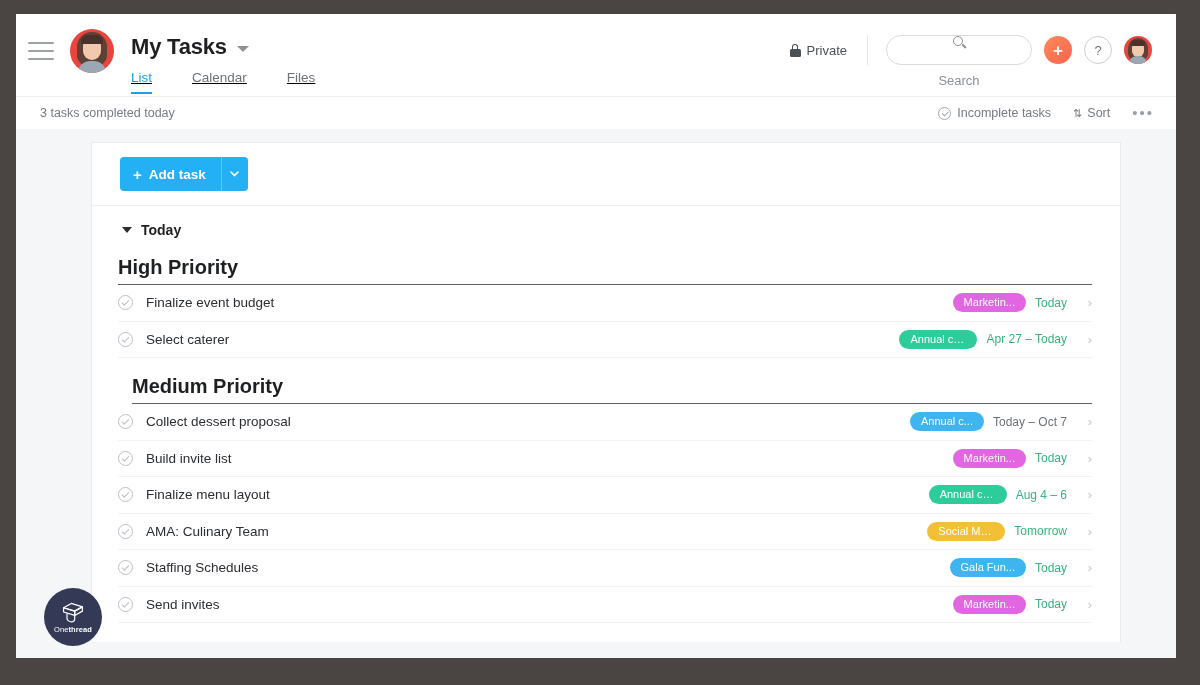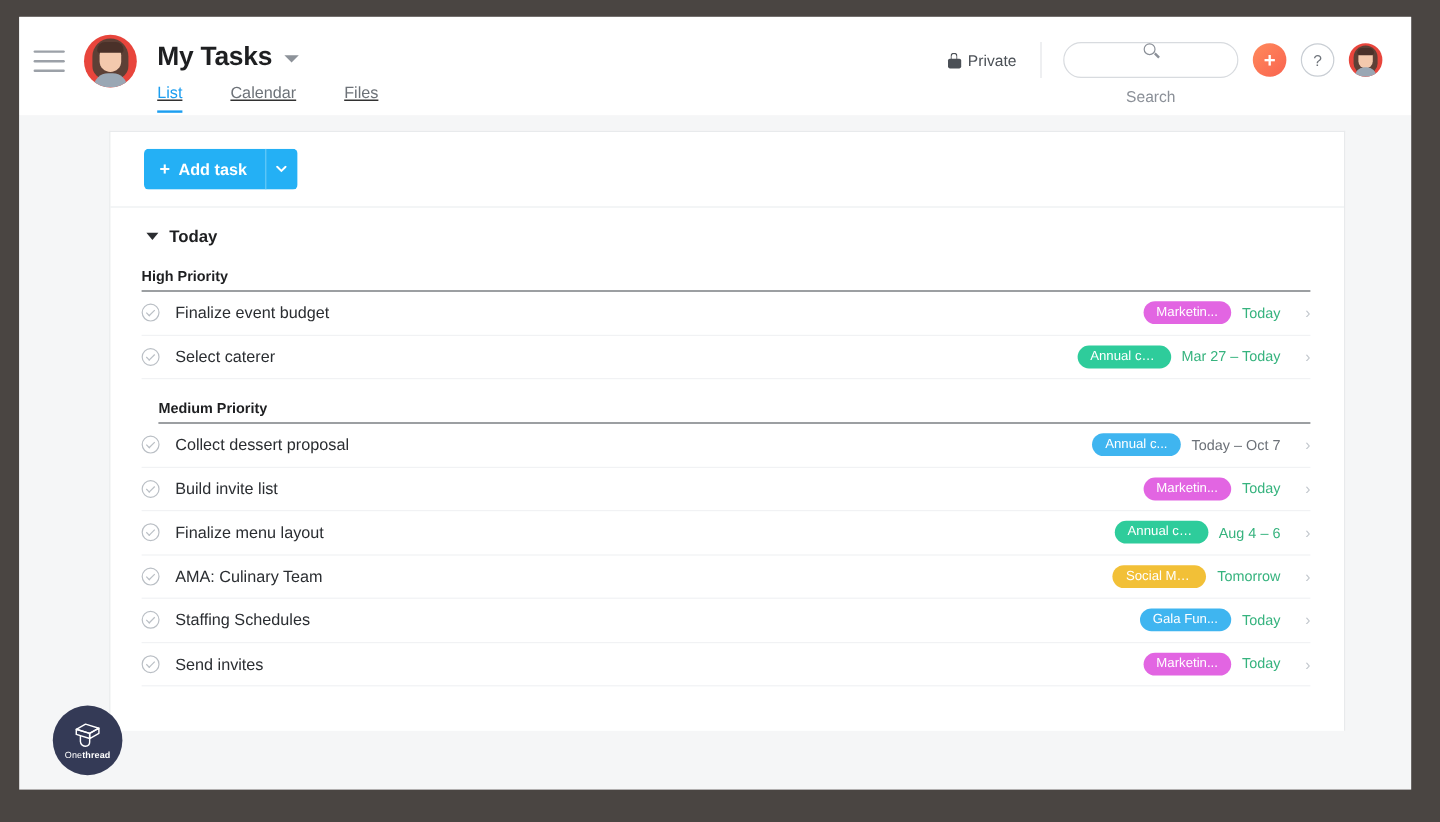--- a/index.html
+++ b/index.html
@@ -163,21 +163,21 @@
     display: flex; align-items: center; gap: 9px;
     padding: 16px 0 13px 30px;
   }
   .group-caret {
     width: 0; height: 0; border-left: 5px solid transparent; border-right: 5px solid transparent;
     border-top: 6px solid #2b2d31; cursor: pointer;
   }
   .group-name { font-size: 14px; font-weight: bold; color: #1e1f21; }
 
   .section-title {
-    font-size: 12px; font-weight: bold; color: #1e1f21;
+    font-size: 20px; font-weight: bold; color: #1e1f21;
     margin: 0 28px 0 26px; padding: 5px 0 5px 0;
     border-bottom: 1.3px solid #5b6066;
   }
   .section-title.spaced { margin-top: 12px; margin-left: 40px; }
 
   .task-row {
     display: flex; align-items: center;
     height: 36.5px;
     margin: 0 28px 0 26px;
     border-bottom: 1px solid #f1f2f4;
@@ -274,20 +274,34 @@
       <div class="icon-circle help-btn">?</div>
       <div class="icon-circle avatar-sm">
         <div class="hair"></div>
           <div class="face"></div>
           <div class="bangs"></div>
           <div class="body"></div>
       </div>
     </div>
   </div>
 
+  <div class="subbar">
+    <div class="subbar-left">3 tasks completed today</div>
+    <div class="subbar-right">
+      <div class="sb-item">
+        <span class="circle-check"></span>
+        <span>Incomplete tasks</span>
+      </div>
+      <div class="sb-item">
+        <span class="sort-glyph">⇅</span>
+        <span>Sort</span>
+      </div>
+      <div class="dots">•••</div>
+    </div>
+  </div>
 
   <div class="content">
     <div class="card">
 
       <div class="card-toolbar">
         <div class="addtask">
           <div class="addtask-main">
             <span class="addtask-plus">+</span>
             <span>Add task</span>
           </div>
@@ -313,21 +327,21 @@
               <span class="tag" style="background: rgb(226, 101, 226);">Marketin...</span>
               <span class="task-date date-due">Today</span>
               <span class="row-chevron">›</span>
             </span>
           </div>
           <div class="task-row">
             <span class="task-check"></span>
             <span class="task-name">Select caterer</span>
             <span class="task-right">
               <span class="tag" style="background: rgb(46, 204, 155);">Annual cu...</span>
-              <span class="task-date date-due">Mar 27 – Today</span>
+              <span class="task-date date-due">Apr 27 – Today</span>
               <span class="row-chevron">›</span>
             </span>
           </div>
           <div class="section-title spaced">Medium Priority</div>
           <div class="task-row">
             <span class="task-check"></span>
             <span class="task-name">Collect dessert proposal</span>
             <span class="task-right">
               <span class="tag" style="background: rgb(63, 181, 240);">Annual c...</span>
               <span class="task-date date-plain">Today – Oct 7</span>

